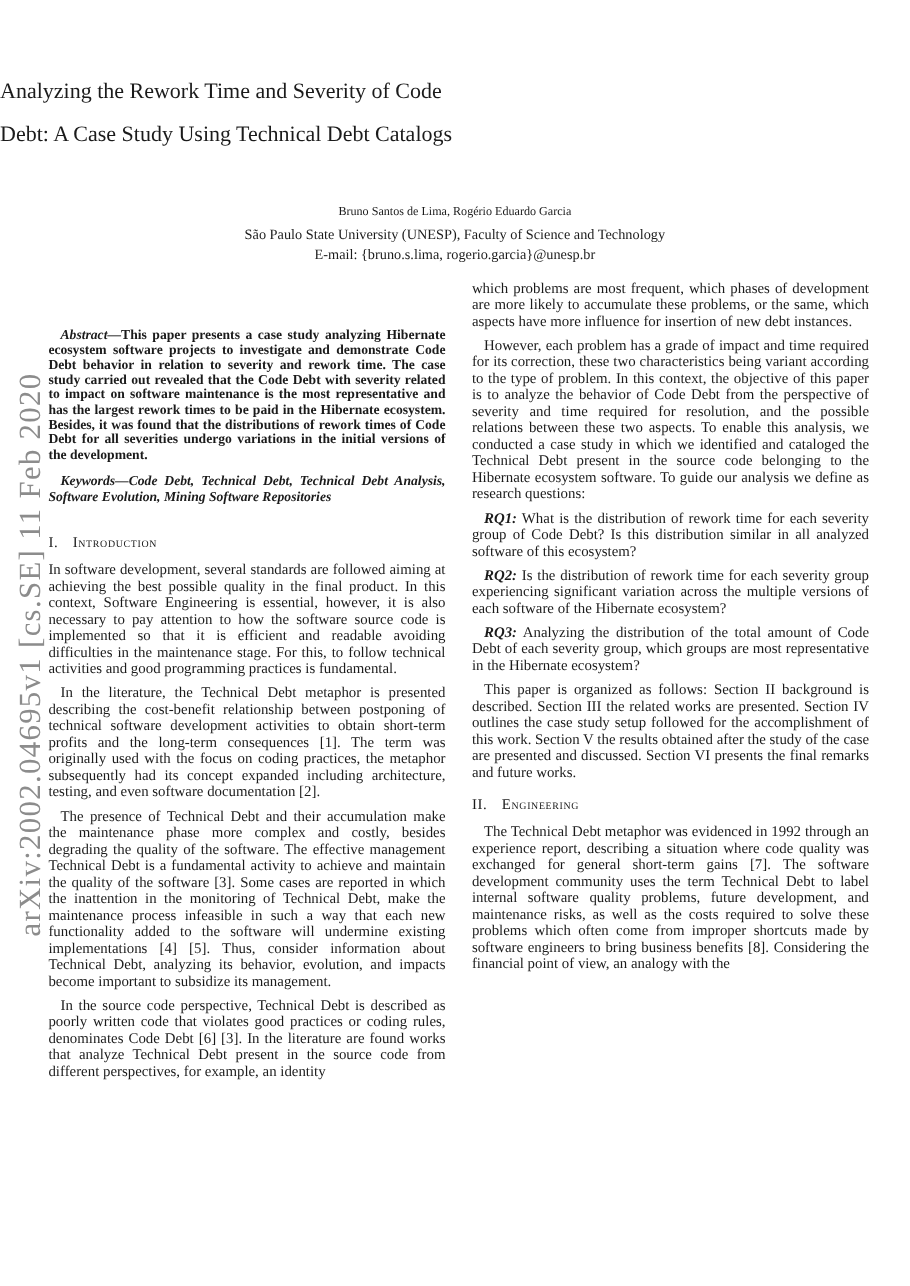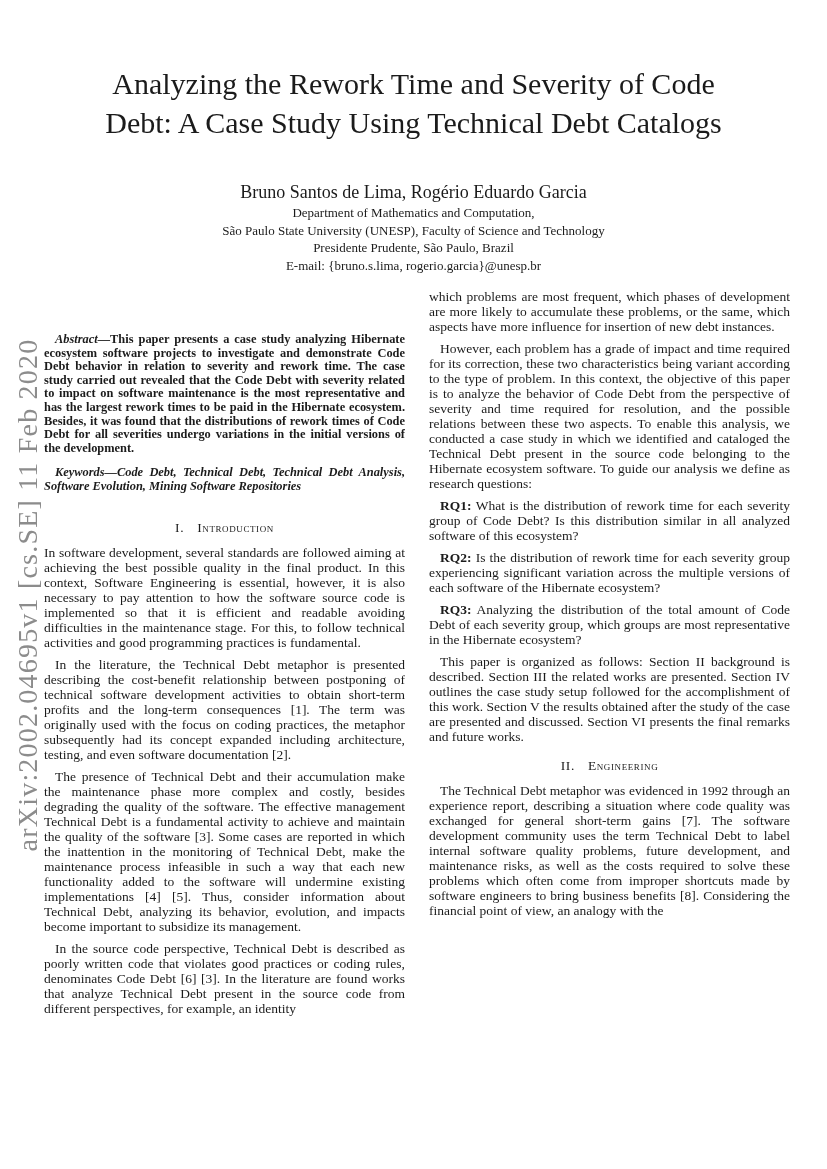--- a/index.html
+++ b/index.html
@@ -21,27 +21,26 @@
     transform-origin: center center;
     white-space: nowrap;
     font-size: 28px;
     letter-spacing: 1.2px;
     color: #8c8c8c;
   }
   .title-block { padding-top: 64px; }
   .title {
     margin: 0;
     font-weight: normal;
-    font-size: 30px;
+    font-size: 20px;
     line-height: 39px;
-    text-align: center;
   }
   .title-line { display: block; }
   .authors { margin-top: 40px; text-align: center; }
-  .author-names { font-size: 18px; line-height: 20px; margin-bottom: 2px; }
+  .author-names { font-size: 11px; line-height: 20px; margin-bottom: 2px; }
   .affil { font-size: 13px; line-height: 17.5px; }
   .columns {
     display: flex;
     gap: 24px;
     margin: 15px 37px 0 44px;
   }
   .col { width: 361px; }
   .para {
     margin: 0 0 7px 0;
     text-align: justify;
@@ -51,48 +50,45 @@
   .para.indent { text-indent: 11px; }
   .type-abstract, .type-keywords {
     font-weight: bold;
     font-size: 12.4px;
     line-height: 13.6px;
     text-indent: 11px;
   }
   .type-abstract { margin-bottom: 11px; margin-top: 44px; }
   .type-keywords { font-style: italic; margin-bottom: 26px; }
   .lead-abstract { font-style: italic; }
-  .lead-rq { font-weight: bold; }
+  .lead-rq { font-weight: bold; font-style: italic; }
   .sec-heading {
     margin: 14px 0 9px 0;
     font-size: 13.5px;
     font-weight: normal;
-    text-align: center;
     font-variant: small-caps;
     letter-spacing: 0.6px;
   }
   .sec-num { margin-right: 13px; }
 </style>
 </head>
 <body>
 
 <div class="page">
 
   <div class="watermark" style="color: rgb(140, 140, 140);">arXiv:2002.04695v1  [cs.SE]  11 Feb 2020</div>
 
   <header class="title-block">
     <h1 class="title">
       <span class="title-line">Analyzing the Rework Time and Severity of Code</span>
       <span class="title-line">Debt: A Case Study Using Technical Debt Catalogs</span>
     </h1>
     <div class="authors">
       <div class="author-names">Bruno Santos de Lima, Rogério Eduardo Garcia</div>
-      <div class="affil">Department of Mathematics and Computation,</div>
       <div class="affil">São Paulo State University (UNESP), Faculty of Science and Technology</div>
-      <div class="affil">Presidente Prudente, São Paulo, Brazil</div>
       <div class="affil">E-mail: {bruno.s.lima, rogerio.garcia}@unesp.br</div>
     </div>
   </header>
 
   <main class="columns">
     <section class="col">
         <p class="para type-abstract"><span class="lead lead-abstract">Abstract—</span>This paper presents a case study analyzing Hibernate ecosystem software projects to investigate and demonstrate Code Debt behavior in relation to severity and rework time. The case study carried out revealed that the Code Debt with severity related to impact on software maintenance is the most representative and has the largest rework times to be paid in the Hibernate ecosystem. Besides, it was found that the distributions of rework times of Code Debt for all severities undergo variations in the initial versions of the development.</p>
         <p class="para type-keywords"><span class="lead lead-keywords">Keywords—</span>Code Debt, Technical Debt, Technical Debt Analysis, Software Evolution, Mining Software Repositories</p>
         <h2 class="sec-heading"><span class="sec-num">I.</span><span class="sec-title">Introduction</span></h2>
         <p class="para type-p">In software development, several standards are followed aiming at achieving the best possible quality in the final product. In this context, Software Engineering is essential, however, it is also necessary to pay attention to how the software source code is implemented so that it is efficient and readable avoiding difficulties in the maintenance stage. For this, to follow technical activities and good programming practices is fundamental.</p>

